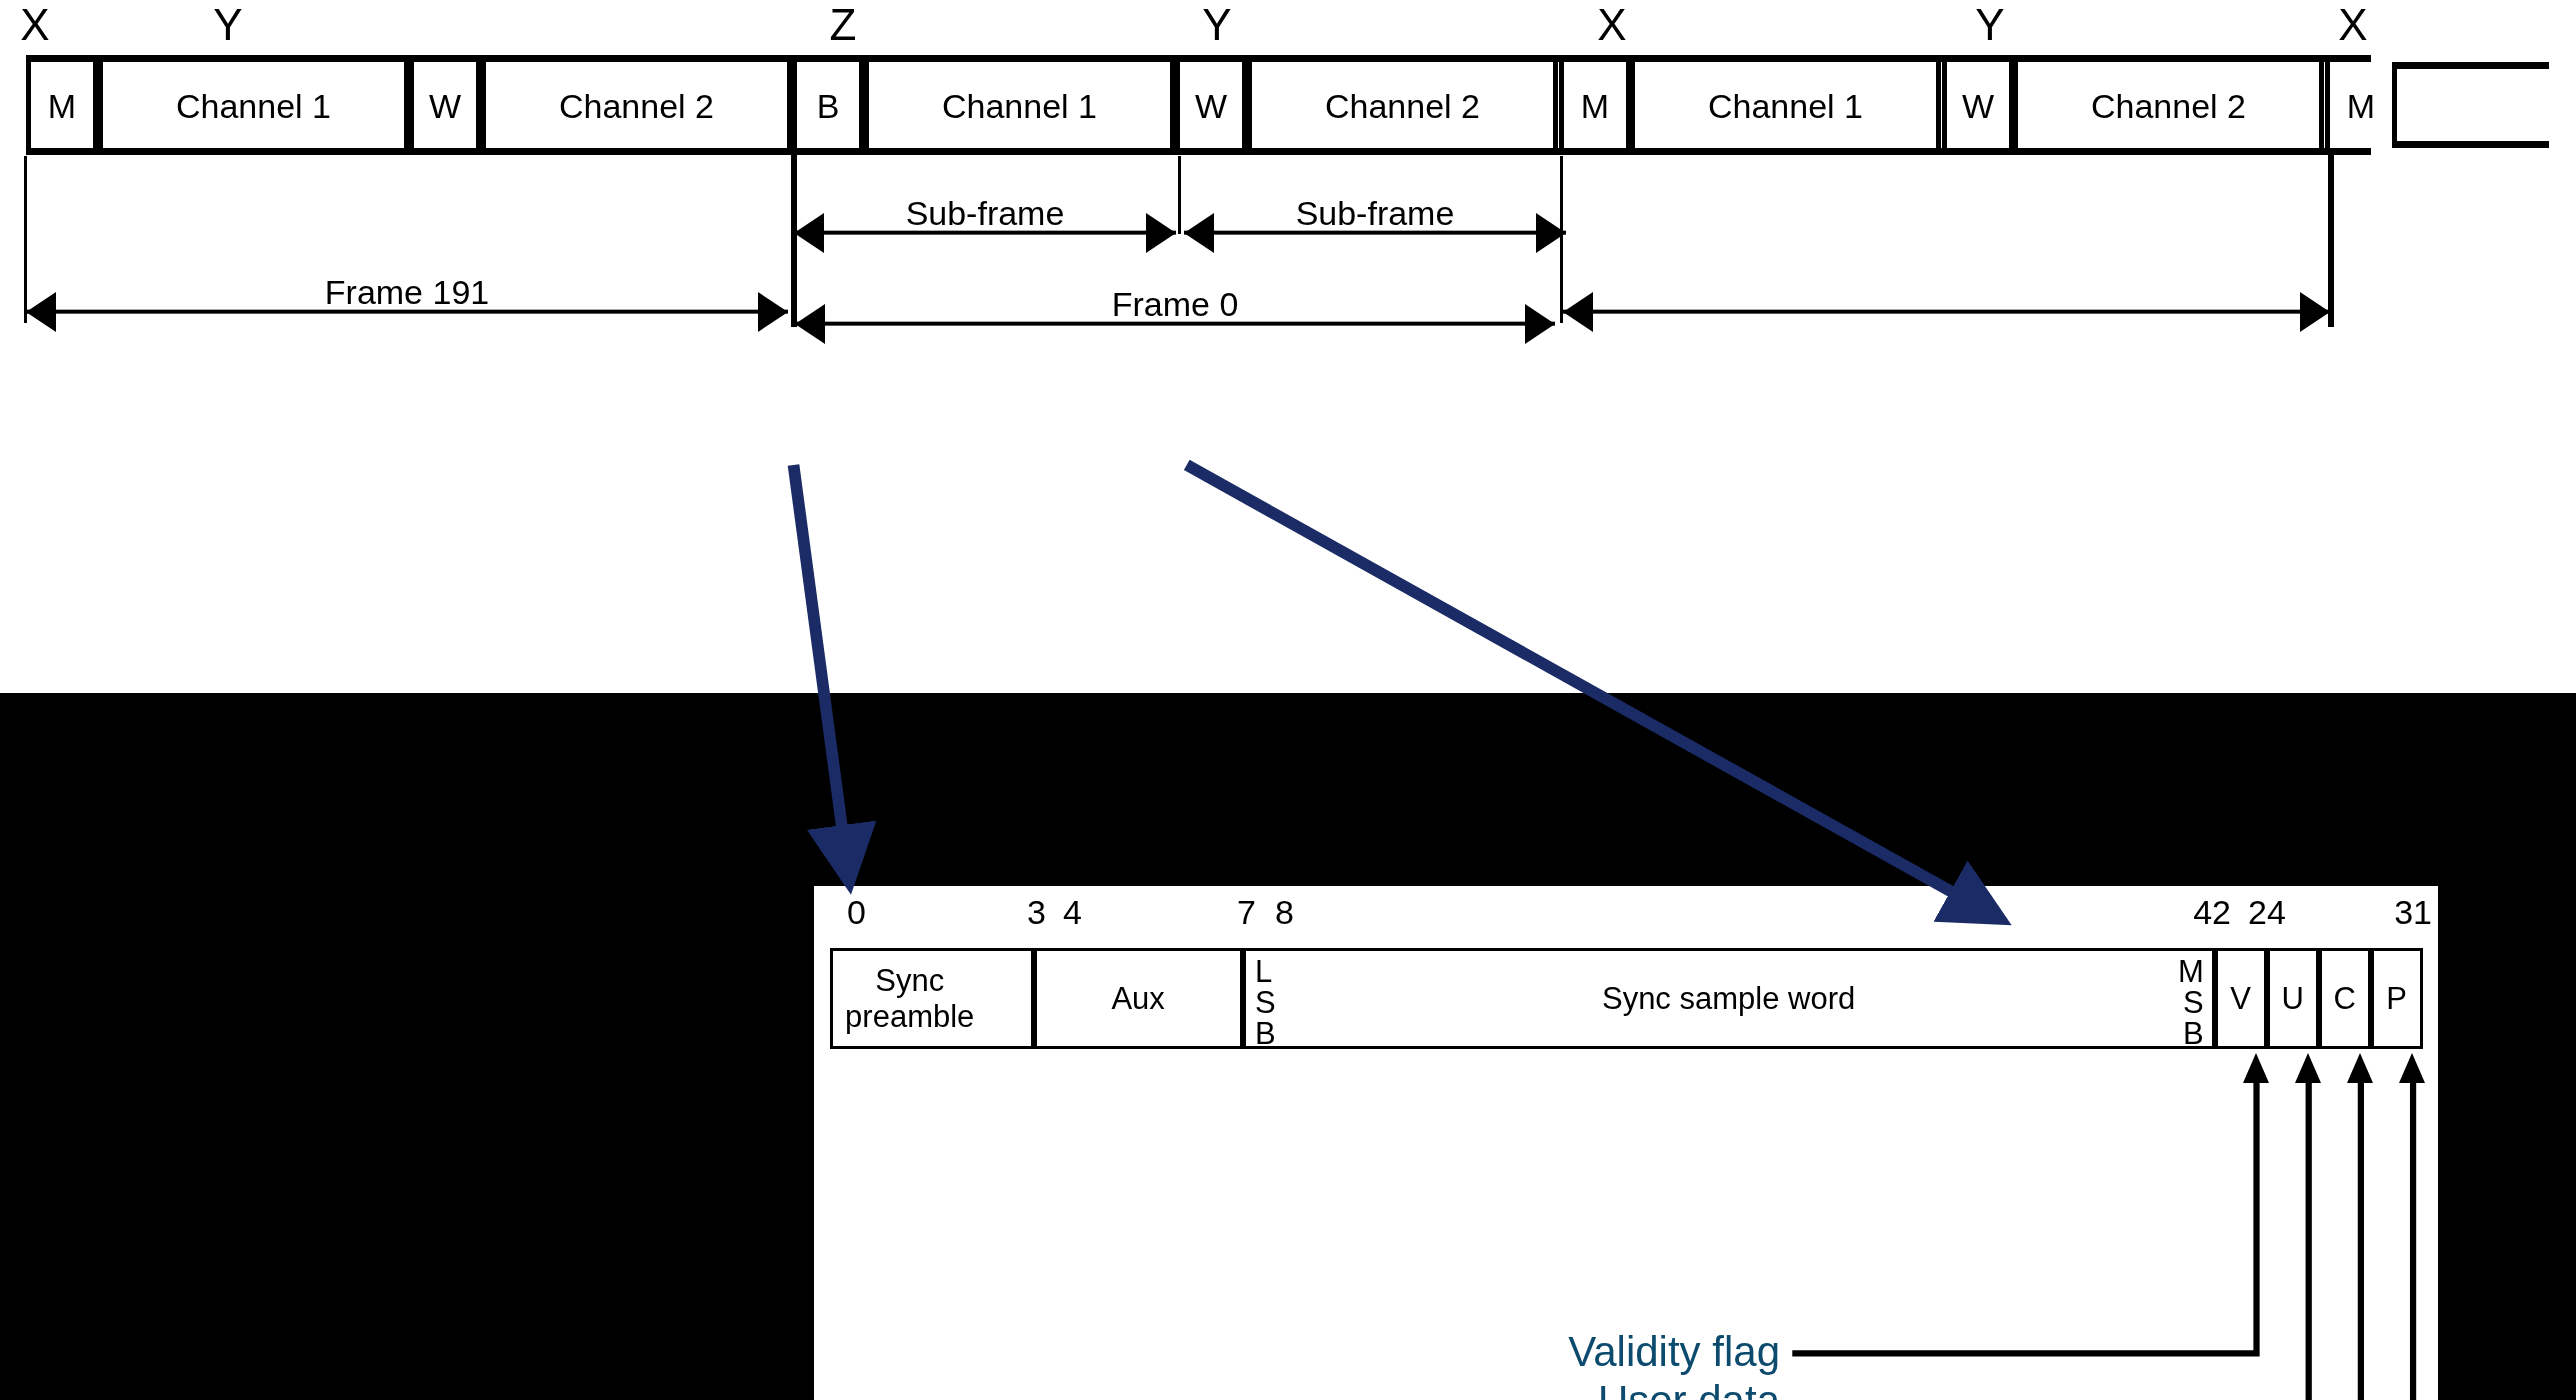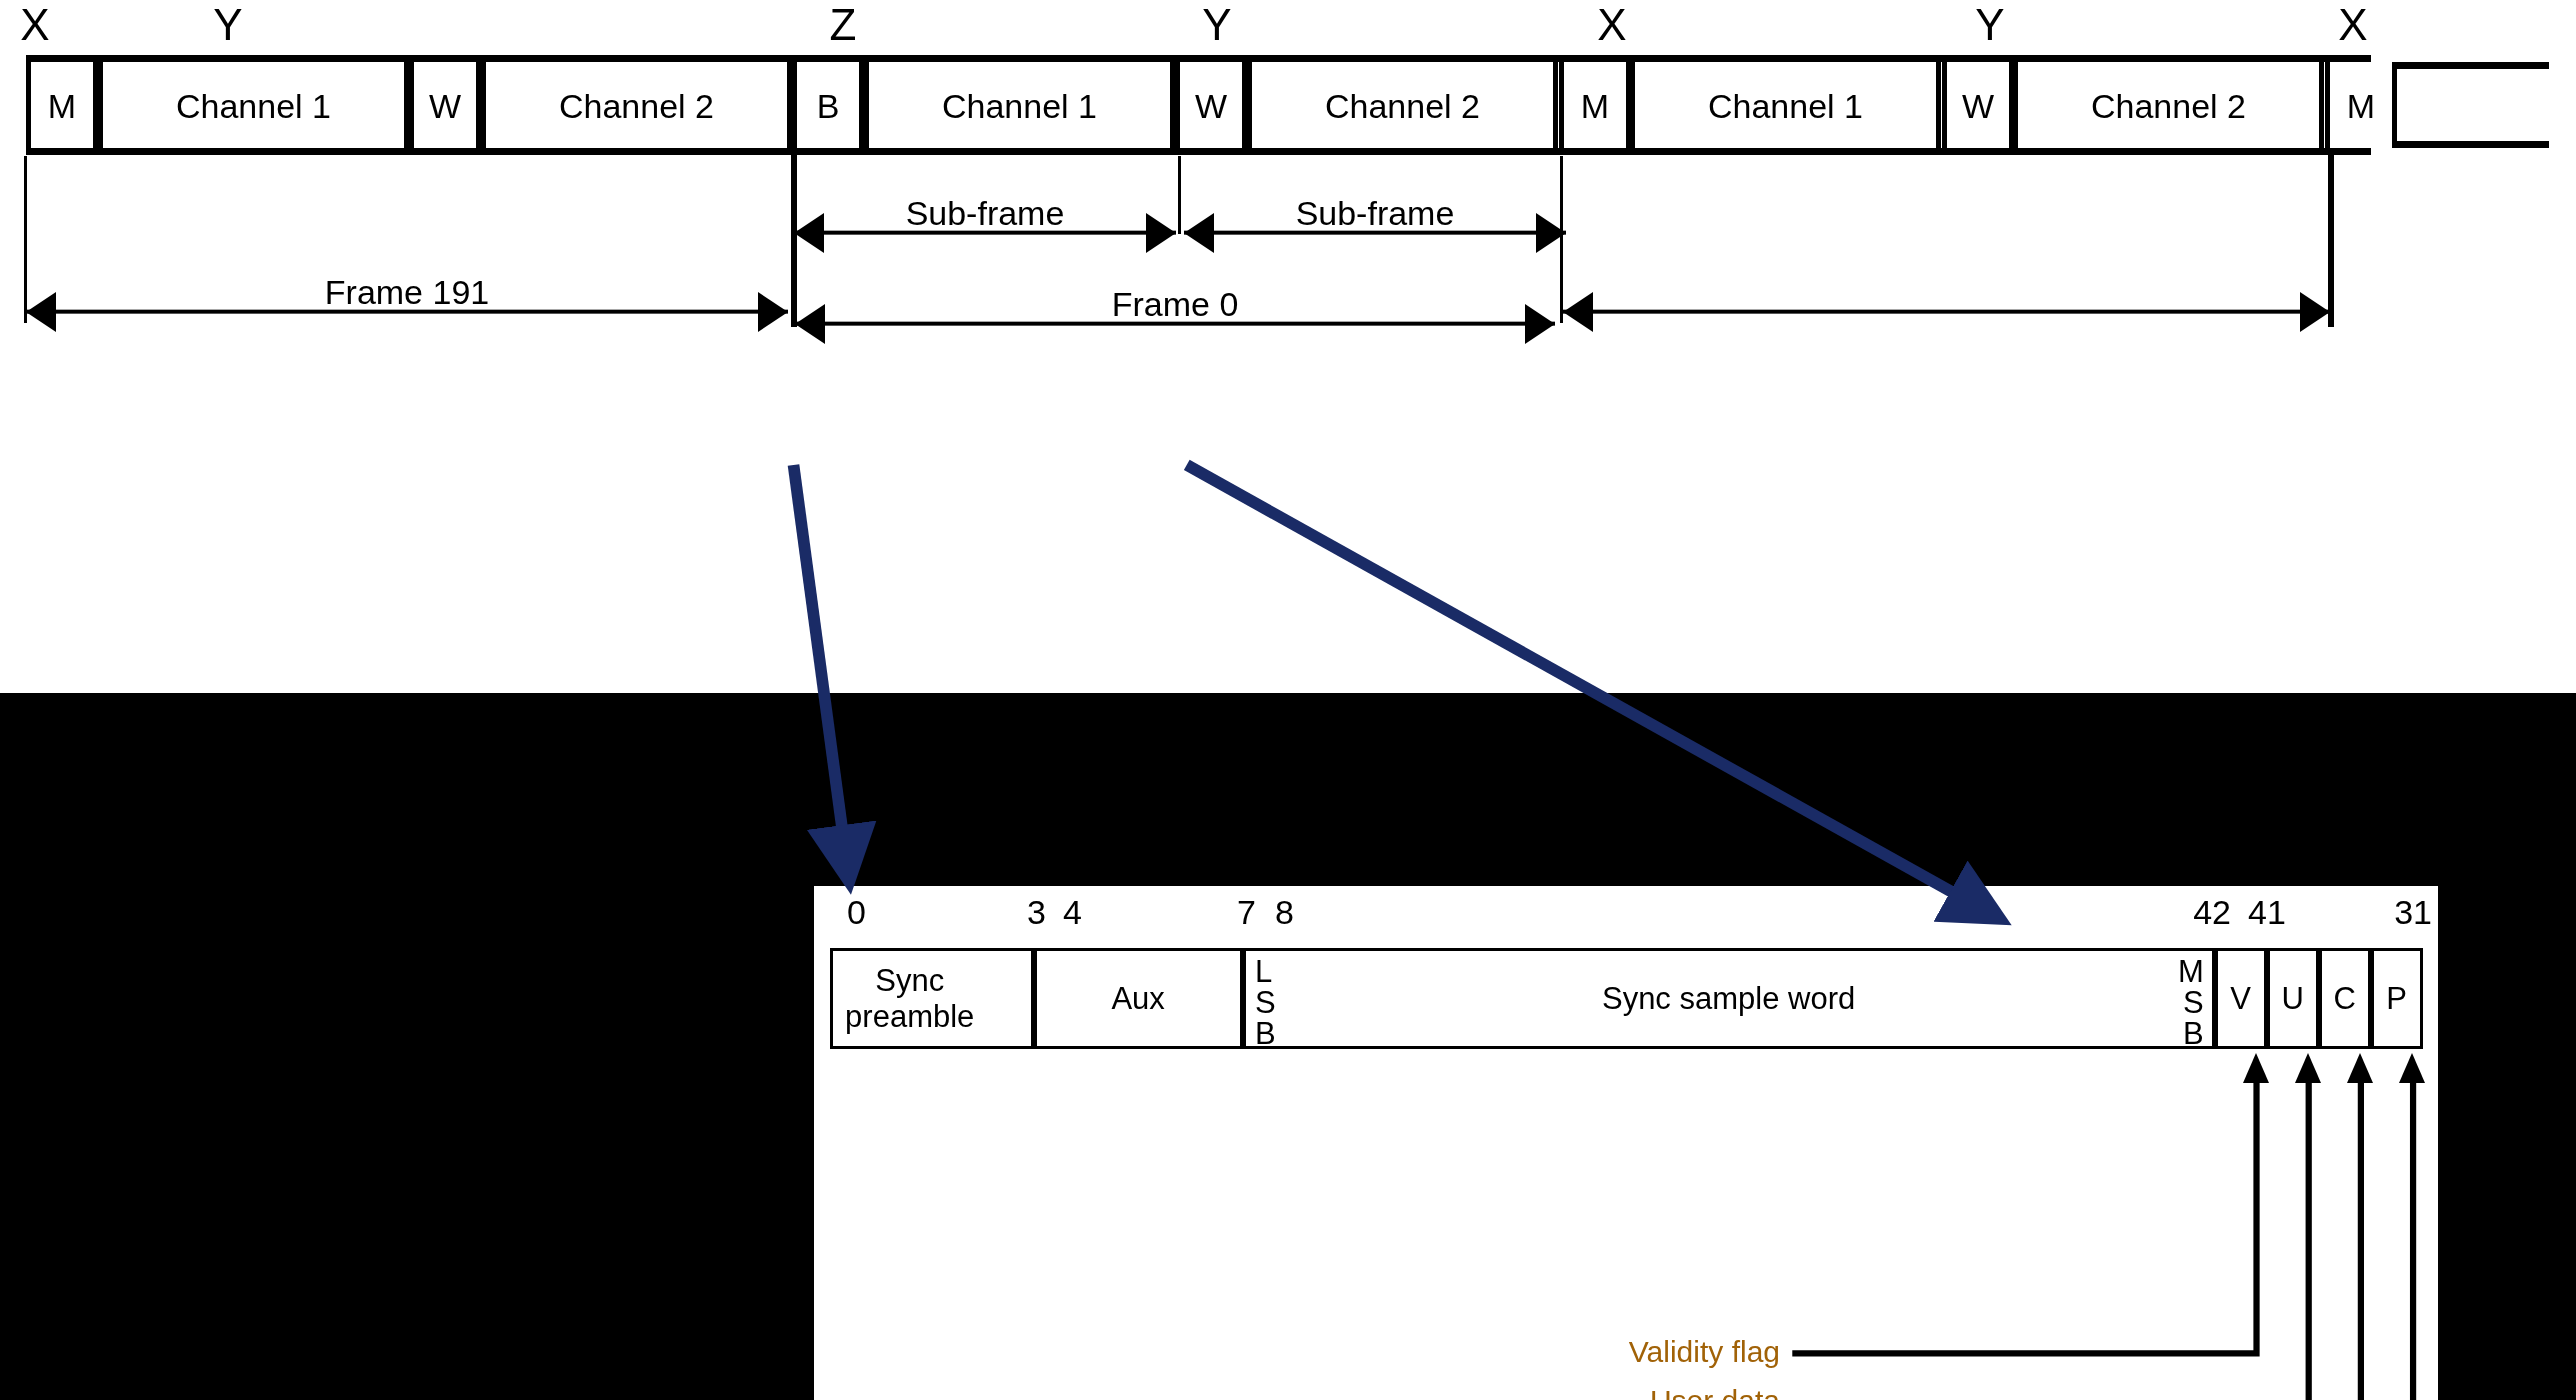--- a/index.html
+++ b/index.html
@@ -76,21 +76,21 @@
   .sidelbl{
     position:absolute;top:4.7px;font-size:31px;line-height:31px;color:#000;
     white-space:pre-line;text-align:left;
   }
 
   
   .uparrow{position:absolute;width:0;height:0;border-left:13.2px solid transparent;border-right:13.2px solid transparent;border-bottom:30px solid #000;}
 
   
   .leadlbl{
-    position:absolute;font-size:30px;line-height:34px;color:#a16207;
+    position:absolute;font-size:42px;line-height:34px;color:#0c4a6e;
     white-space:nowrap;transform:translateX(-100%);
   }
   #leaders{position:absolute;left:0;top:0;width:1624px;height:515px;}
 </style>
 </head>
 <body>
 
 <div id="stage">
 
   <div id="upper">
@@ -201,21 +201,21 @@
 
   <div id="subpanel">
 
     <div id="bitnums">
         <div class="bitnum" style="left: 33px;">0</div>
         <div class="bitnum r" style="left: 232px;">3</div>
         <div class="bitnum" style="left: 249px;">4</div>
         <div class="bitnum r" style="left: 442px;">7</div>
         <div class="bitnum" style="left: 461px;">8</div>
         <div class="bitnum r" style="left: 1417px;">42</div>
-        <div class="bitnum" style="left: 1434px;">41</div>
+        <div class="bitnum" style="left: 1434px;">24</div>
         <div class="bitnum r" style="left: 1618px;">31</div>
       </div>
 
     <div id="bitrow">
         <div class="bitcell" style="left: 0px; width: 204px; justify-content: flex-start;">
           <span class="t" style="text-align: center; margin-left: 12.5px;">Sync
 preamble</span>
         </div>
         <div class="bitcell" style="left: 204px; width: 209px;">
           <span class="t">Aux</span>

